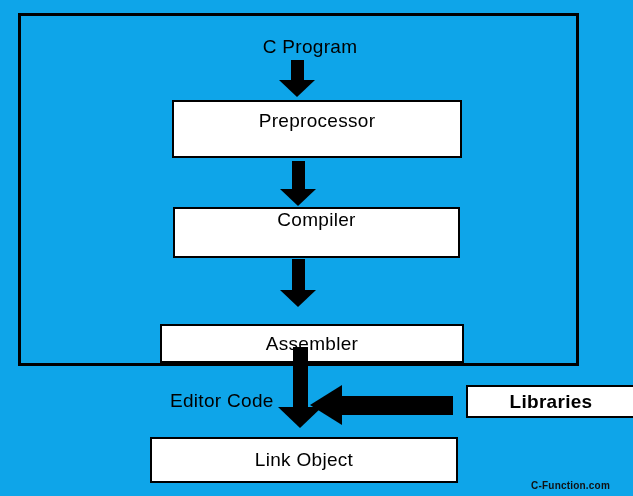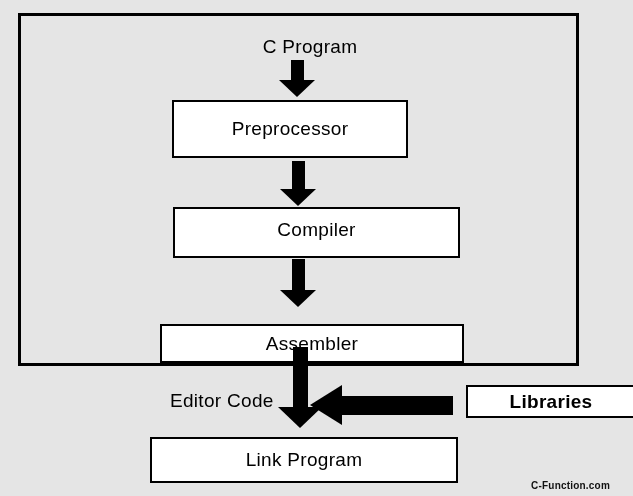--- a/index.html
+++ b/index.html
@@ -5,21 +5,21 @@
   html, body {
     margin: 0;
     padding: 0;
     background: #ffffff;
     font-family: "Liberation Sans", sans-serif;
   }
   #canvas {
     position: relative;
     width: 633px;
     height: 496px;
-    background: #e5e5e5;
+    background: #0ea5e9;
     overflow: hidden;
     color: #000000;
   }
   
   .outer-rect {
     position: absolute;
     left: 18px; top: 13px;
     width: 561px; height: 353px;
     border: 3px solid #000000;
     box-sizing: border-box;
@@ -34,22 +34,22 @@
     text-align: center;
     font-size: 19px;
     line-height: 22px;
     letter-spacing: 0.3px;
   }
   .node-box.centered {
     display: flex;
     align-items: center;
     justify-content: center;
   }
-  #preprocessor-box { left: 172px; top: 100px; width: 236px; height: 58px; padding-top: 16px; }
-  #compiler-box     { left: 173px; top: 207px; width: 287px; height: 51px; padding-top: 10px; }
+  #preprocessor-box { left: 172px; top: 100px; width: 290px; height: 58px; padding-top: 8px; }
+  #compiler-box     { left: 173px; top: 207px; width: 287px; height: 51px; padding-top: 0; }
   #assembler-box    { left: 160px; top: 324px; width: 304px; height: 39px; }
   #libraries-box    { left: 466px; top: 385px; width: 170px; height: 33px; font-weight: bold; }
   #link-editor-box  { left: 150px; top: 437px; width: 308px; height: 46px; }
 
   
   .free-label {
     position: absolute;
     font-size: 19px;
     line-height: 22px;
     letter-spacing: 0.3px;
@@ -159,18 +159,18 @@
   <div class="h-arrow" id="arrow-5">
     <div class="head"></div>
     <div class="shaft"></div>
   </div>
 
   <div class="node-box centered" id="libraries-box">
     <span>Libraries</span>
   </div>
 
   <div class="node-box centered" id="link-editor-box">
-    <span>Link Program</span>
+    <span>Link Object</span>
   </div>
 
   <div id="watermark">C-Function.com</div>
 
 </div>
 
 </body></html>

